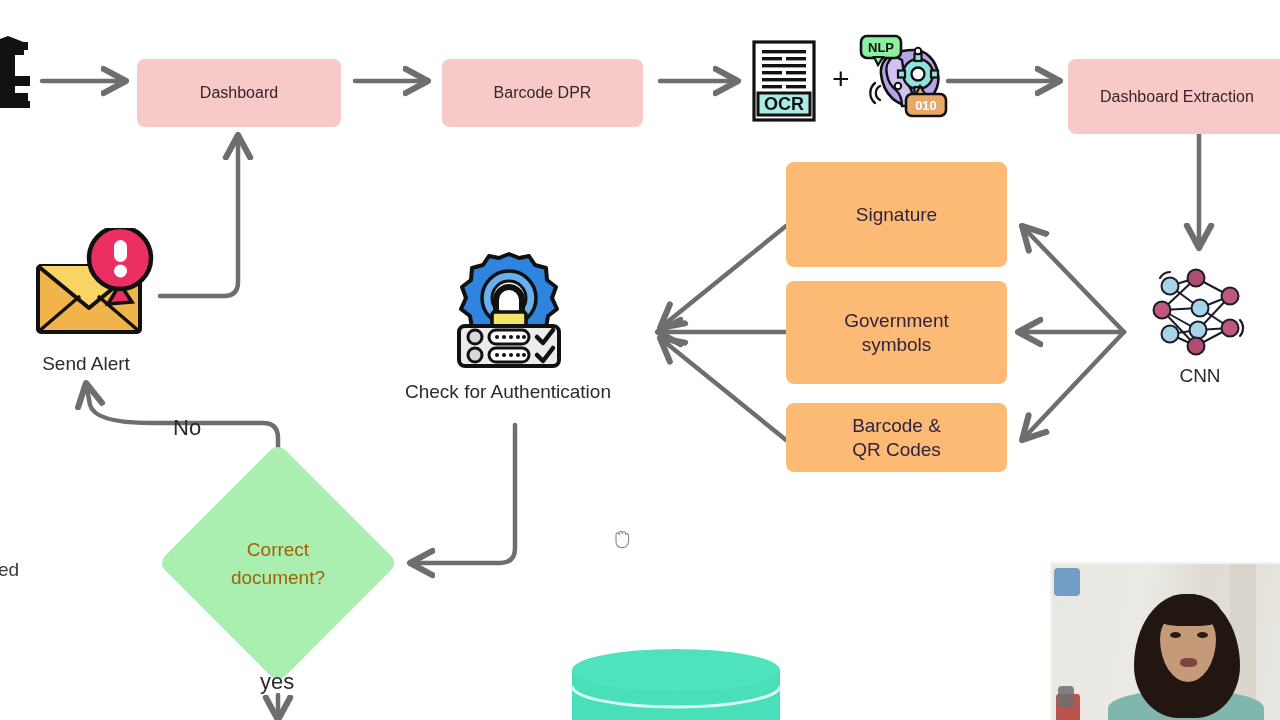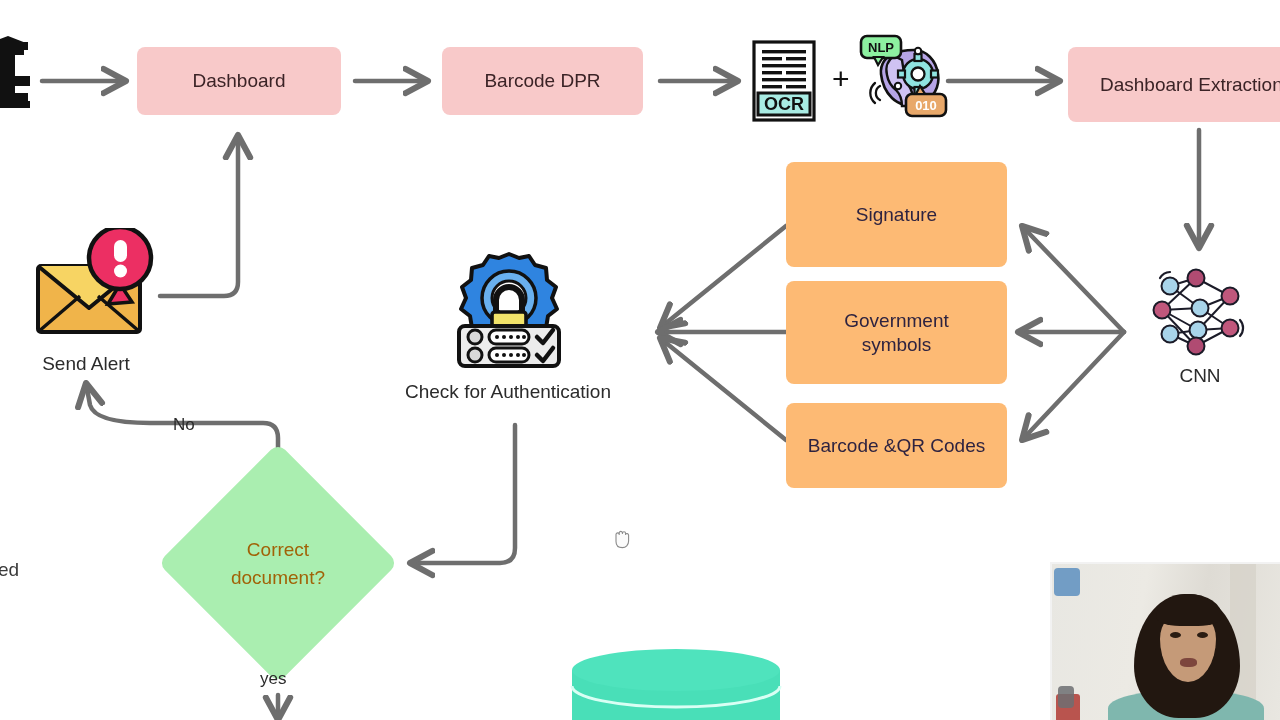--- a/index.html
+++ b/index.html
@@ -11,21 +11,21 @@
   }
   #stage { position: relative; width: 1280px; height: 720px; background: #fff; }
 
   .node {
     position: absolute;
     display: flex; align-items: center; justify-content: center;
     text-align: center;
     border-radius: 8px;
     line-height: 1.25;
   }
-  .pink { background: #f8c9c9; color: #3b2326; font-size: 19px; }
+  .pink { background: #f8c9c9; color: #3b2326; font-size: 16px; margin-top: 12px; }
   .purple { background: #fdba74; color: #2e2340; font-size: 19px; }
 
   .diamond {
     position: absolute;
     width: 170px; height: 170px;
     background: #aaeeb0;
     transform: rotate(45deg);
     border-radius: 10px;
   }
   .diamond-label {
@@ -36,21 +36,21 @@
     width: 200px;
   }
 
   .caption {
     position: absolute;
     color: #2b2b2b; font-size: 19px; text-align: center;
     white-space: nowrap;
   }
   .edge-label {
     position: absolute;
-    color: #2b2b2b; font-size: 17px; white-space: nowrap;
+    color: #2b2b2b; font-size: 22px; white-space: nowrap;
   }
 
   svg.arrows { position: absolute; left: 0; top: 0; width: 1280px; height: 720px; pointer-events: none; }
 
   .icon { position: absolute; }
 
   
   #webcam {
     position: absolute;
     overflow: hidden;
@@ -126,21 +126,21 @@
 
   <div class="node purple" style="left:786px; top:162px; width:221px; height:105px;">
     <span>Signature</span>
   </div>
 
   <div class="node purple" style="left:786px; top:281px; width:221px; height:103px; flex-direction:column;">
     <span>Government</span>
     <span>symbols</span>
   </div>
 
-  <div class="node purple" style="left:786px; top:403px; width:221px; height:85px; flex-direction:row;">
+  <div class="node purple" style="left:786px; top:403px; width:221px; height:69px; flex-direction:column;">
     <span>Barcode &amp;</span>
     <span>QR Codes</span>
   </div>
 
   <div class="diamond" style="left:193px; top:478px;"></div>
   <div class="diamond-label" style="left:178px; top:533px; height:62px;">
     <span>Correct</span>
     <span>document?</span>
   </div>
 

